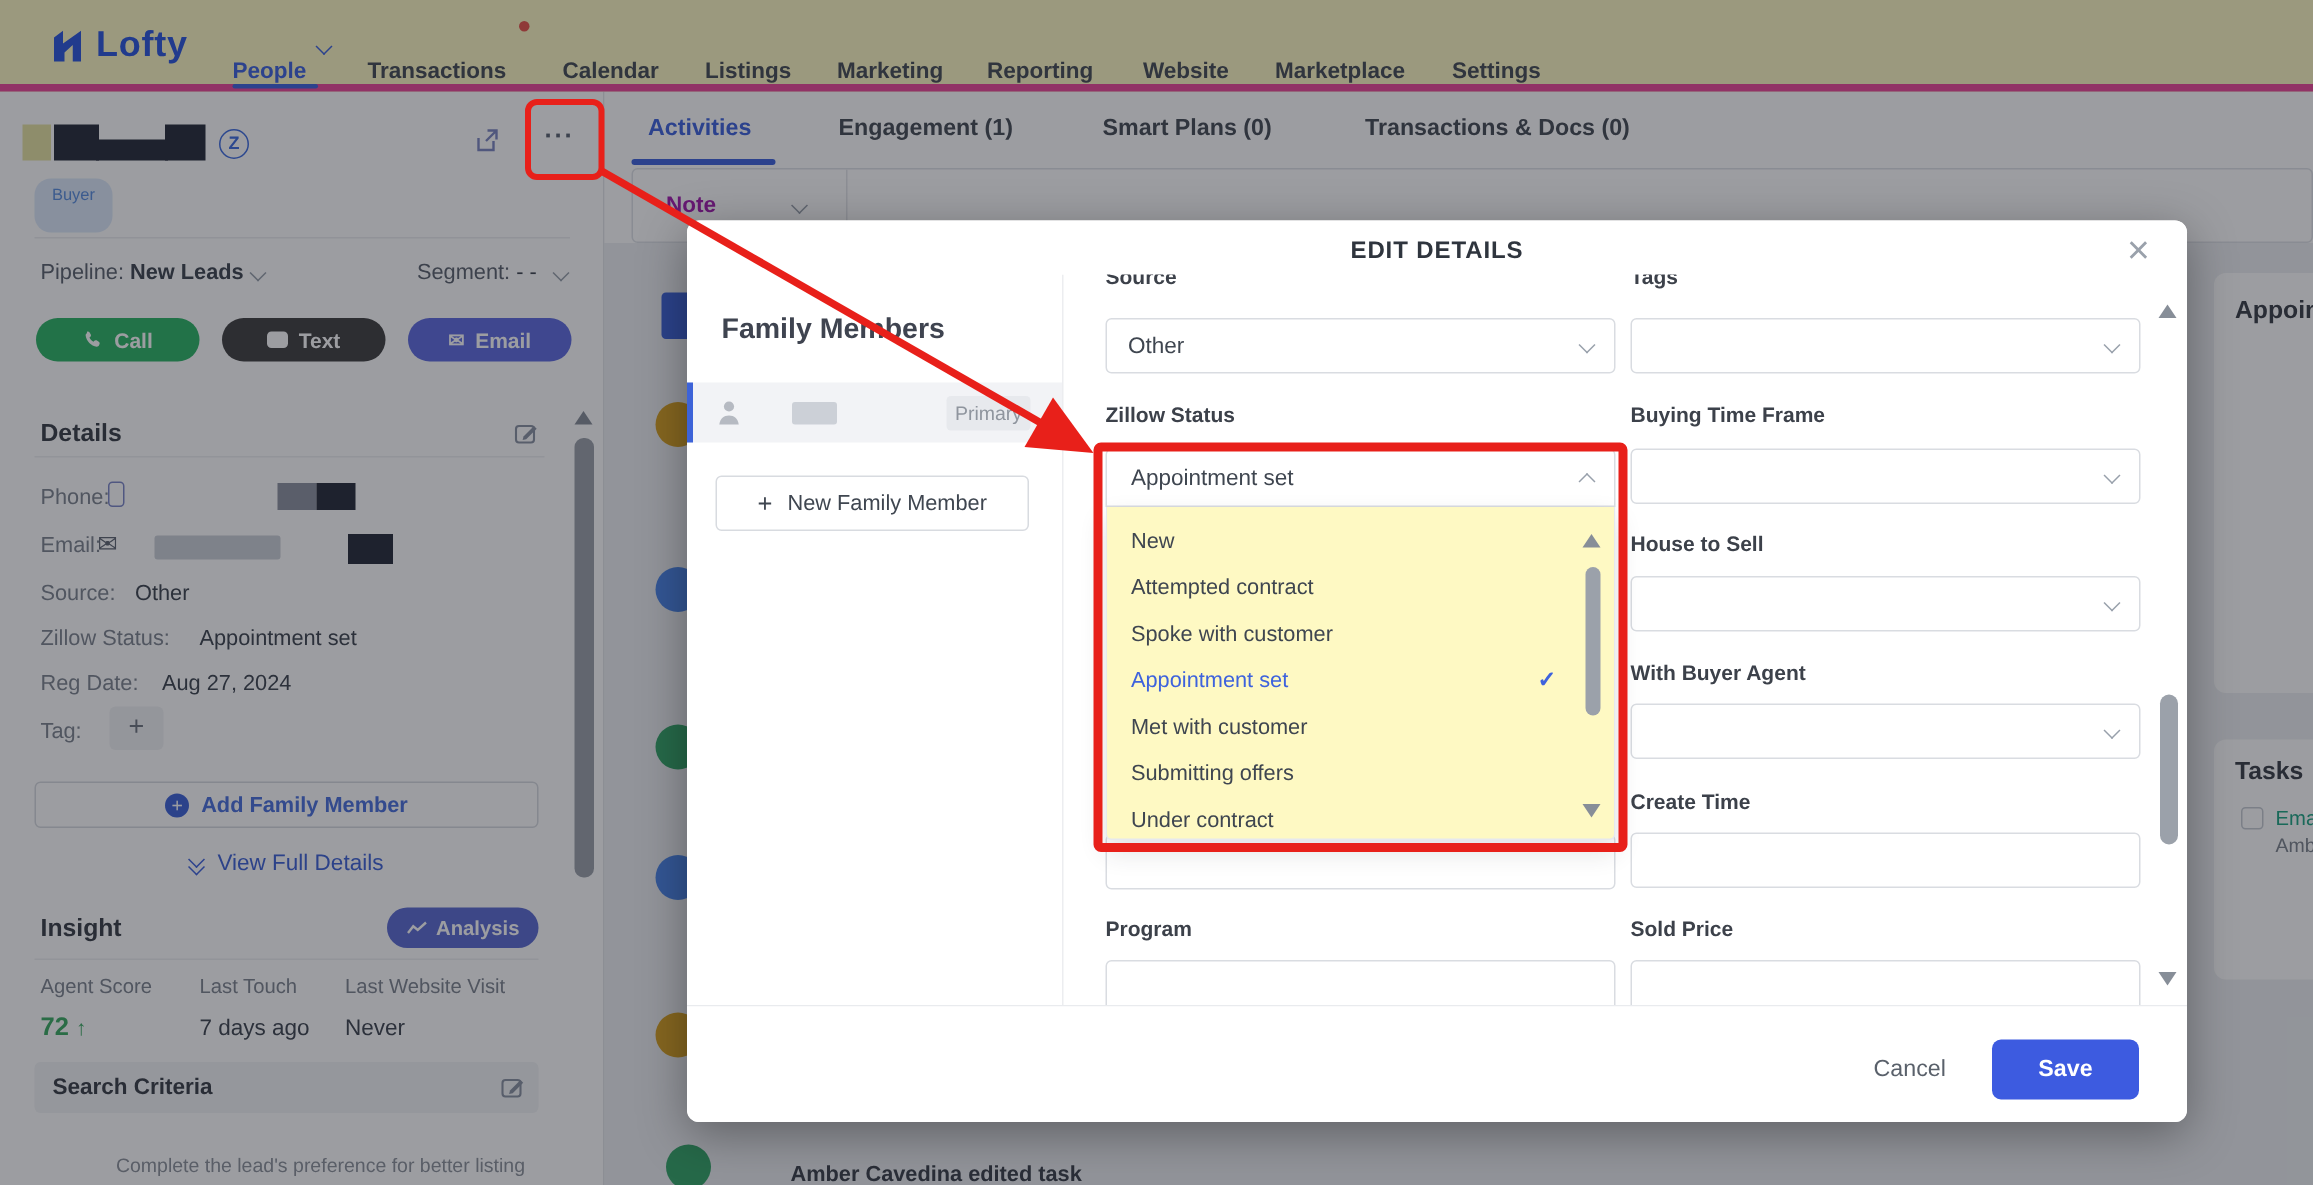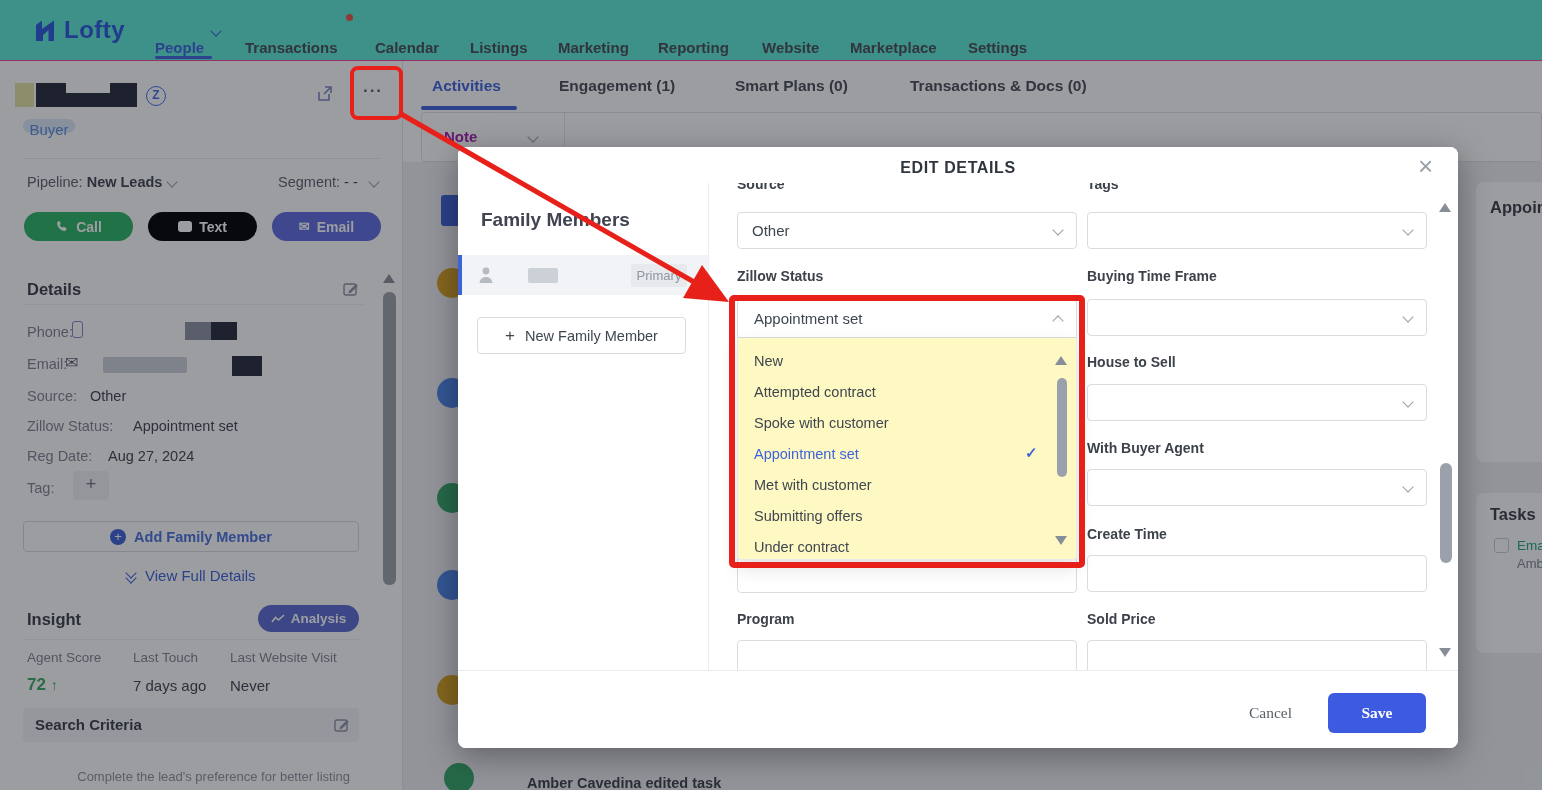--- a/index.html
+++ b/index.html
@@ -1,21 +1,21 @@
 <!DOCTYPE html>
 <html><head>
 <meta charset="utf-8">
 <style>
   * { margin:0; padding:0; box-sizing:border-box; }
   body { font-family:"Liberation Sans", sans-serif; background:#444; }
   .page { position:relative; width:1542px; height:790px; overflow:hidden; background:#eef0f3; }
   .ab { position:absolute; }
 
   
-  .navbar { left:0; top:0; width:1542px; height:61px; background:#5eead4; border-bottom:1px solid #ec4899; z-index:1; }
+  .navbar { left:0; top:0; width:1542px; height:61px; background:#fef9c3; border-bottom:5px solid #ec4899; z-index:1; }
   .nav-item { top:22px; font-size:15px; font-weight:600; color:#464c55; cursor:pointer;margin-top:17px; }
   .nav-item.active { color:#3e63dd; }
   .brand-text { left:64px; top:16px; font-size:24px; font-weight:bold; color:#2c56dd; letter-spacing:0.5px; }
   .nav-underline { background:#3e63dd; border-radius:2px; }
   .red-dot { width:7px; height:7px; border-radius:50%; background:#e8544b; }
 
   
   .chv { display:inline-block; width:8px; height:8px; border-right:1.6px solid #98a0ab; border-bottom:1.6px solid #98a0ab; transform:rotate(45deg); }
   .chv.up { transform:rotate(-135deg); }
   .chv.blue { border-color:#3e63dd; }
@@ -42,21 +42,21 @@
   .avatar { width:30px; height:30px; border-radius:50%; }
   .card { background:#fff; border-radius:8px; }
 
   
   .overlay { left:0; top:0; width:1542px; height:790px; background:rgba(18,22,30,0.42); z-index:40; }
   .modal { left:458px; top:147px; width:1000px; height:601px; background:#fff; border-radius:8px; box-shadow:0 8px 32px rgba(0,0,0,0.35); z-index:50; }
   .modal-title { left:0; top:12px; width:1000px; text-align:center; font-size:16px; font-weight:bold; letter-spacing:0.6px; color:#2f353e; }
   .close-x { left:960px; top:6px; font-size:26px; color:#9aa1ab; cursor:pointer; line-height:26px; }
   .opt { left:16px; font-size:14.5px; color:#3f4650; cursor:pointer; }
   .opt.selected { color:#3e63dd; }
-  .footer { left:0; top:523px; width:1000px; height:78px; background:#fff; border-top:1px solid #e9ebee; border-radius:0 0 8px 8px; z-index:6;font-family:Liberation Serif, serif; }
+  .footer { left:0; top:523px; width:1000px; height:78px; background:#fff; border-top:1px solid #e9ebee; border-radius:0 0 8px 8px; z-index:6; }
   .save-btn { left:870px; top:22px; width:98px; height:40px; background:#3d5be0; border-radius:6px; color:#fff; font-size:15.5px; font-weight:bold; display:flex; align-items:center; justify-content:center; cursor:pointer; }
 
   
   .anno { border:4px solid #e8201a; border-radius:8px; z-index:60; }
   .anno.thick { border-width:6px; border-radius:5px; }
   svg.arrow { z-index:60; pointer-events:none; }
 </style>
 </head>
 <body>
 
@@ -90,42 +90,42 @@
     <div class="ab redact-dark" style="left:64px;top:32px;width:48px;height:14px"></div>
     <div class="ab redact-dark" style="left:110px;top:22px;width:27px;height:24px"></div>
     <div class="ab" style="left:146px;top:25px;width:20px;height:20px;border-radius:50%;border:1.5px solid #3f6de0;background:#fff;color:#3f6de0;font-size:12px;font-weight:bold;text-align:center;line-height:17px">Z</div>
 
     <svg class="ab" style="left:315px;top:23px" width="20" height="20" viewBox="0 0 20 20">
       <path d="M4 8 v8 h10 v-6" fill="none" stroke="#7d87c2" stroke-width="1.6"></path>
       <path d="M10 3 h6 v6 M16 3 L9 10" fill="none" stroke="#7d87c2" stroke-width="1.6"></path>
     </svg>
     <div class="ab" style="left:363px;top:20px;font-size:17px;font-weight:bold;color:#5a6270;letter-spacing:1px">···</div>
 
-    <div class="ab" style="left:23px;top:58px;width:52px;height:14px;background:#dce9fa;border-radius:11px;color:#5b8ede;font-size:15px;text-align:center;line-height:22px">Buyer</div>
+    <div class="ab" style="left:23px;top:58px;width:52px;height:36px;background:#dce9fa;border-radius:11px;color:#5b8ede;font-size:11px;text-align:center;line-height:22px">Buyer</div>
 
     <div class="ab" style="left:23px;top:97px;width:357px;height:1px;background:#ecedf0"></div>
 
     <div class="ab s-value" style="left:27px;top:113px">
       <span class="s-label" style="color:#5c636e">Pipeline:</span>
       <span style="font-weight:600">New Leads</span>
     </div>
     <span class="ab chv" style="left:168px;top:117px"></span>
     <div class="ab s-value" style="left:278px;top:113px">
       <span class="s-label" style="color:#5c636e">Segment:</span>
       <span>- -</span>
     </div>
     <span class="ab chv" style="left:370px;top:117px"></span>
 
     <div class="ab pill-btn" style="left:24px;top:151px;width:109px;height:29px;background:#2eb566">
       <svg width="14" height="14" viewBox="0 0 16 16">
           <path d="M3.6 1.2c.6-.3 1.3 0 1.7.6l1 1.7c.3.6.2 1.3-.3 1.7l-.7.6c.5 1.2 1.9 2.6 3.1 3.1l.6-.7c.4-.5 1.1-.6 1.7-.3l1.7 1c.6.4.9 1.1.6 1.7l-.5 1.2c-.3.6-1 1-1.7.9C6.6 12.1 2.9 8.4 2.4 4.1c-.1-.7.3-1.4.9-1.7z" fill="#fff"></path>
         </svg>
       <span>Call</span>
     </div>
-    <div class="ab pill-btn" style="left:148px;top:151px;width:109px;height:29px;background:#000000">
+    <div class="ab pill-btn" style="left:148px;top:151px;width:109px;height:29px;background:#404040">
       <span style="position:relative;width:14px;height:11px;background:#fff;border-radius:3px;display:inline-block"></span>
       <span>Text</span>
     </div>
     <div class="ab pill-btn" style="left:272px;top:151px;width:109px;height:29px;background:#5f6ce0">
       <span style="font-size:13px">✉</span>
       <span>Email</span>
     </div>
 
     <div class="ab" style="left:27px;top:219px;font-size:16.5px;font-weight:bold;color:#3a3f47">Details</div>
     <svg class="ab" style="left:342px;top:219px" width="18" height="18" viewBox="0 0 18 18">

